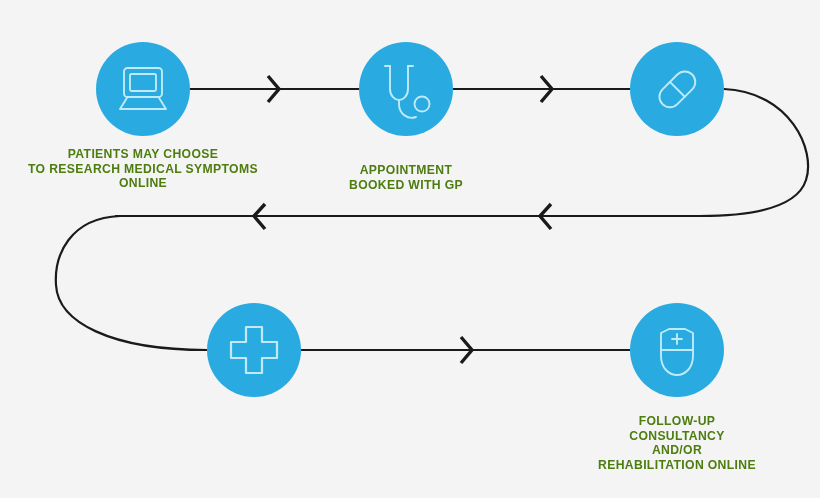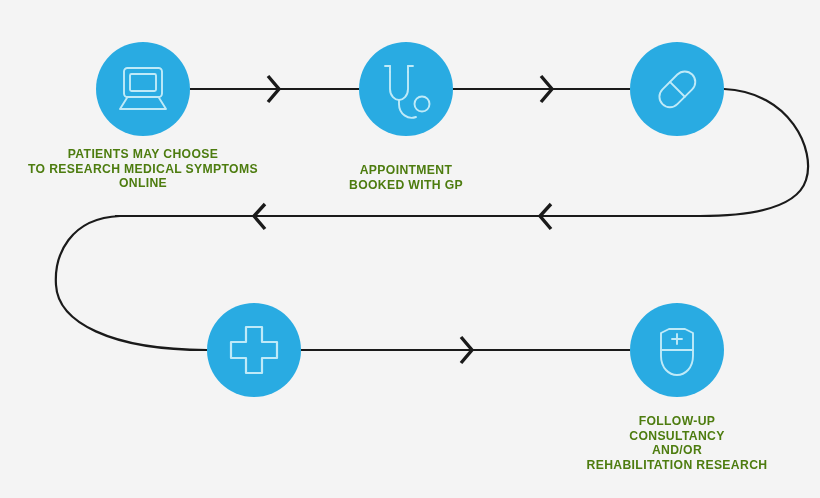--- a/index.html
+++ b/index.html
@@ -135,15 +135,15 @@
   </svg>
 
   <div class="node-label lbl-1">PATIENTS MAY CHOOSE
 TO RESEARCH MEDICAL SYMPTOMS
 ONLINE</div>
   <div class="node-label lbl-2">APPOINTMENT
 BOOKED WITH GP</div>
   <div class="node-label lbl-5">FOLLOW-UP
 CONSULTANCY
 AND/OR
-REHABILITATION RESEARCH</div>
+REHABILITATION ONLINE</div>
 
 </div>
 
 </body></html>

